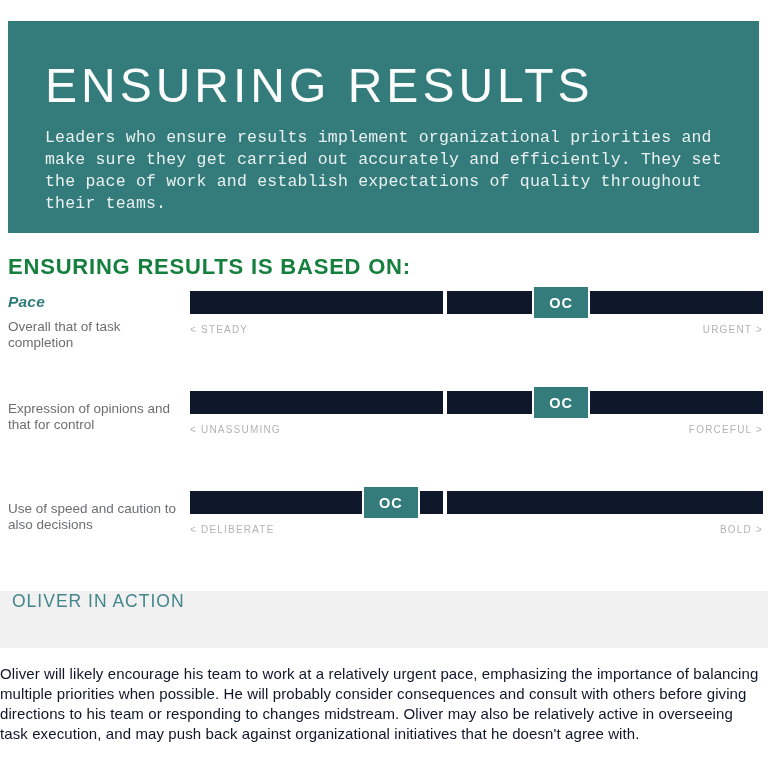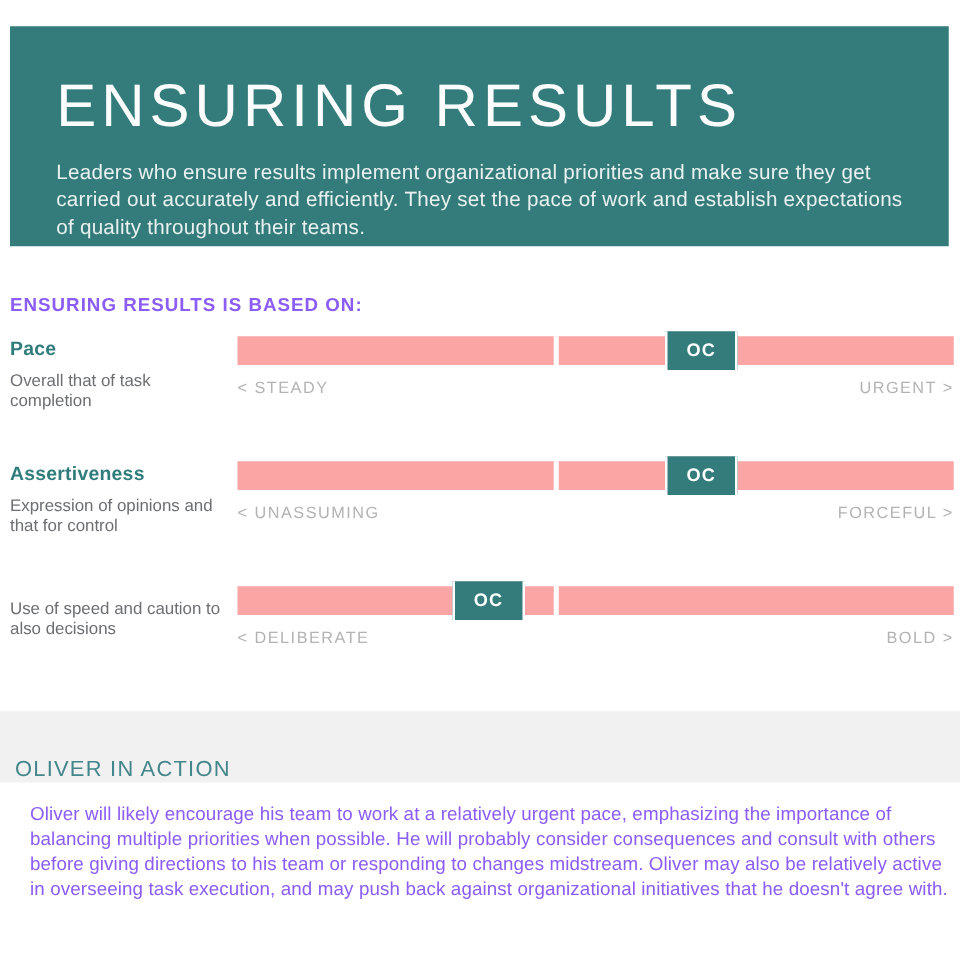--- a/index.html
+++ b/index.html
@@ -9,83 +9,85 @@
     height: 778px;
     background: #ffffff;
     font-family: "Liberation Sans", sans-serif;
     position: relative;
     overflow: hidden;
   }
 
   
   .hero {
     margin: 21px 9px 0 8px;
-    height: 176px;
+    height: 212px;
     background: #347c7b;
     color: #ffffff;
     padding: 40px 30px 0 37px;
   }
   .hero h1 {
     margin: 0;
     font-size: 48px;
     font-weight: 200;
     letter-spacing: 4px;
     line-height: 1.05;
     color: #fbfdfd;
     white-space: nowrap;
   }
   .hero p {
     margin: 16px 0 0 0;
     max-width: 692px;
     font-size: 16.5px;
     line-height: 22px;
     letter-spacing: 0.2px;
     color: #e9f1f0;
+    font-family: Liberation Mono, monospace;
   }
 
   
   .section-heading {
-    margin: 38px 8px 0 8px;
-    font-size: 15px;
+    margin: 24px 8px 0 8px;
+    font-size: 22px;
     font-weight: 600;
     letter-spacing: 0.8px;
     line-height: 20px;
-    color: #8b5cf6;
+    color: #15803d;
   }
 
   
   .traits { margin: 14px 5px 0 8px; }
   .trait-row {
     display: flex;
     height: 100px;
     align-items: flex-start;
   }
   .trait-info {
     flex: none;
     width: 182px;
     padding-top: 2px;
   }
   .trait-name {
     font-size: 15.5px;
     font-weight: bold;
     color: #2f7c7b;
     letter-spacing: 0.2px;
+    font-style: italic;
   }
   .trait-desc {
     margin-top: 8px;
     max-width: 172px;
     font-size: 13.5px;
     line-height: 16px;
     color: #6d6e71;
   }
   .trait-scale { flex: 1; position: relative; }
   .bar {
     position: relative;
     height: 23px;
-    background: #fca5a5;
+    background: #0f172a;
     padding-left: 13px;
   }
   .bar-divider {
     position: absolute;
     top: 0; bottom: 0;
     left: 44.2%;
     width: 4px;
     background: #ffffff;
   }
   .marker {
@@ -102,48 +104,48 @@
     letter-spacing: 1px;
     display: flex;
     align-items: center;
     justify-content: center;
     box-sizing: content-box;
   }
   .scale-labels {
     display: flex;
     justify-content: space-between;
     margin-top: 10px;
-    font-size: 13px;
+    font-size: 10px;
     letter-spacing: 1.2px;
     color: #b3b3b3;
   }
 
   
   .band {
     margin-top: 0;
     width: 768px;
     height: 57px;
     background: #f1f1f1;
     display: flex;
-    align-items: flex-end;
+    align-items: flex-start;
     padding-left: 12px;
   }
   .band h2 {
     margin: 0;
     font-size: 17.5px;
     font-weight: 500;
     letter-spacing: 1px;
     color: #43868c;
   }
   .body-text {
-    margin: 16px 8px 0 24px;
+    margin: 16px 8px 0 0;
     font-size: 15px;
     line-height: 20px;
     letter-spacing: 0.1px;
-    color: #8b5cf6;
+    color: #0f172a;
   }
 </style>
 </head>
 <body>
 
 <div class="page">
 
   <header class="hero">
     <h1>ENSURING RESULTS</h1>
     <p>Leaders who ensure results implement organizational priorities and make sure they get carried out accurately and efficiently. They set the pace of work and establish expectations of quality throughout their teams.</p>
@@ -165,21 +167,20 @@
         </div>
         <div class="scale-labels">
           <span>&lt; STEADY</span>
           <span>URGENT &gt;</span>
         </div>
       </div>
     </div>
 
     <div class="trait-row">
       <div class="trait-info">
-        <div class="trait-name">Assertiveness</div>
         <div class="trait-desc">Expression of opinions and that for control</div>
       </div>
       <div class="trait-scale">
         <div class="bar">
           <span class="bar-divider"></span>
           <span class="marker" style="left: 59.7%;">OC</span>
         </div>
         <div class="scale-labels">
           <span>&lt; UNASSUMING</span>
           <span>FORCEFUL &gt;</span>

